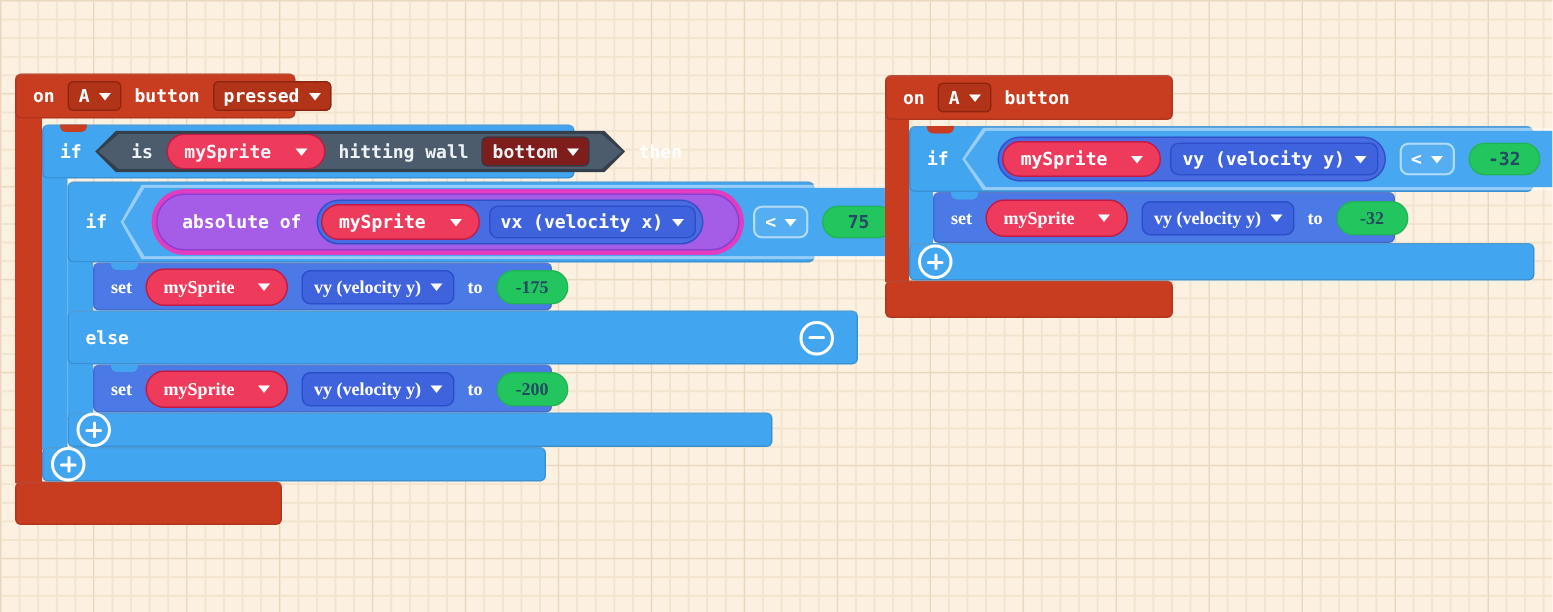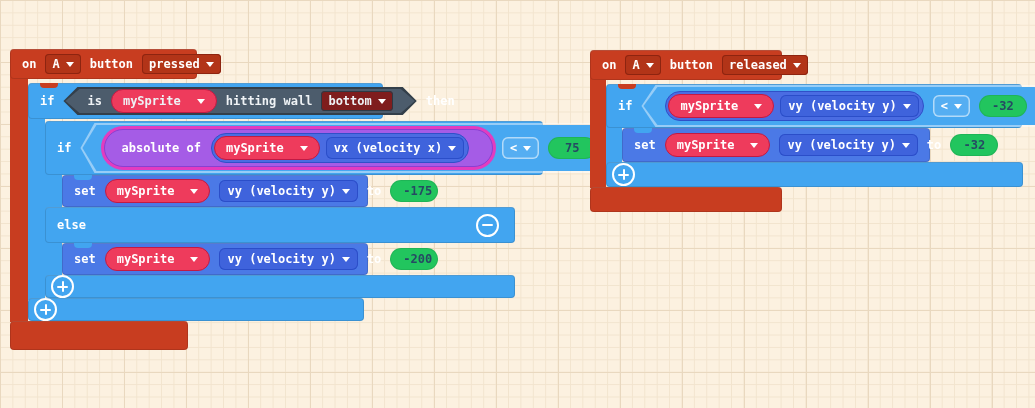--- a/index.html
+++ b/index.html
@@ -26,21 +26,21 @@
     padding:0 12px;white-space:nowrap;
     border-radius:4px;
     box-shadow:inset 0 0 0 1px rgba(0,0,0,.12), inset 0 1px 0 rgba(255,255,255,.15);
   }
   .bar{position:absolute;box-sizing:border-box;border-radius:4px;
     box-shadow:inset 0 0 0 1px rgba(0,0,0,.12), inset 0 1px 0 rgba(255,255,255,.12);
     display:flex;align-items:center;padding:0 6px;}
   .wall{position:absolute;box-sizing:border-box;}
   .red{background:var(--event-red,#c83d20);}
   .logic{background:var(--logic-blue,#42a5f0);}
-  .sprites{background:var(--sprites-blue,#4b79e6);}
+  .sprites{background:var(--sprites-blue,#4b79e6);font-family:Liberation Serif, serif;}
   .dd{display:inline-flex;align-items:center;gap:6px;border-radius:4px;padding:3px 7px;}
   .red-dd{background:var(--event-red-dark,#b23418);box-shadow:inset 0 0 0 1px #8d2410;}
   .dark-dd{background:#7f1d1d;box-shadow:inset 0 0 0 1px #2e3a44;}
   .blue-dd{background:var(--field-blue,#3f63dc);box-shadow:inset 0 0 0 1px #2b4ec9;border-radius:6px;padding:4px 8px;}
   .op-dd{background:rgba(255,255,255,.08);box-shadow:inset 0 0 0 1.5px rgba(255,255,255,.55);border-radius:6px;padding:4px 8px;}
   .arr{width:0;height:0;border-left:4px solid transparent;border-right:4px solid transparent;border-top:5px solid #fff;display:inline-block;}
   .pill-sprite{
     display:inline-flex;align-items:center;gap:16px;
     background:var(--sprite-pill,#ee3b5c);
     border:1.5px solid #c11a44;border-radius:999px;padding:4px 11px;
@@ -159,21 +159,21 @@
       <i class="arr"></i>
     </span>
     <span class="dd blue-dd">
       <span>vy (velocity y)</span>
       <i class="arr"></i>
     </span>
     <span class="lbl">to</span>
     <span class="num">-175</span>
   </div>
 
-  <div class="row logic" style="left:45px;top:207px;width:470px;height:36px">
+  <div class="row logic" style="left:45px;top:207px;width:527px;height:36px">
     <span class="lbl">else</span>
     <span class="circle-icon" style="margin-left:auto;margin-right:4px"></span>
   </div>
 
   <div class="row sprites" style="left:62px;top:243px;width:306px;height:32px">
     <span class="notch blue-tab"></span>
     <span class="lbl">set</span>
     <span class="pill-sprite">
       <span>mySprite</span>
       <i class="arr"></i>
@@ -188,24 +188,20 @@
 
   <div class="wall red abs" style="left:590px;top:60px;width:16px;height:128px"></div>
   <div class="bar red abs" style="left:590px;top:187px;width:192px;height:25px"></div>
   <div class="row red" style="left:590px;top:50px;width:192px;height:30px">
     <span class="lbl">on</span>
     <span class="dd red-dd">
       <span>A</span>
       <i class="arr"></i>
     </span>
     <span class="lbl">button</span>
-    <span class="dd red-dd">
-      <span>released</span>
-      <i class="arr"></i>
-    </span>
   </div>
 
   <div class="wall logic abs" style="left:606px;top:120px;width:16px;height:44px"></div>
   <div class="bar logic abs" style="left:606px;top:162px;width:417px;height:25px">
     <span class="circle-icon plus"></span>
   </div>
   <div class="row logic" style="left:606px;top:84px;width:416px;height:44px">
     <span class="notch red-tab"></span>
     <span class="lbl">if</span>
     <span class="hexb cmp hex-clip">

